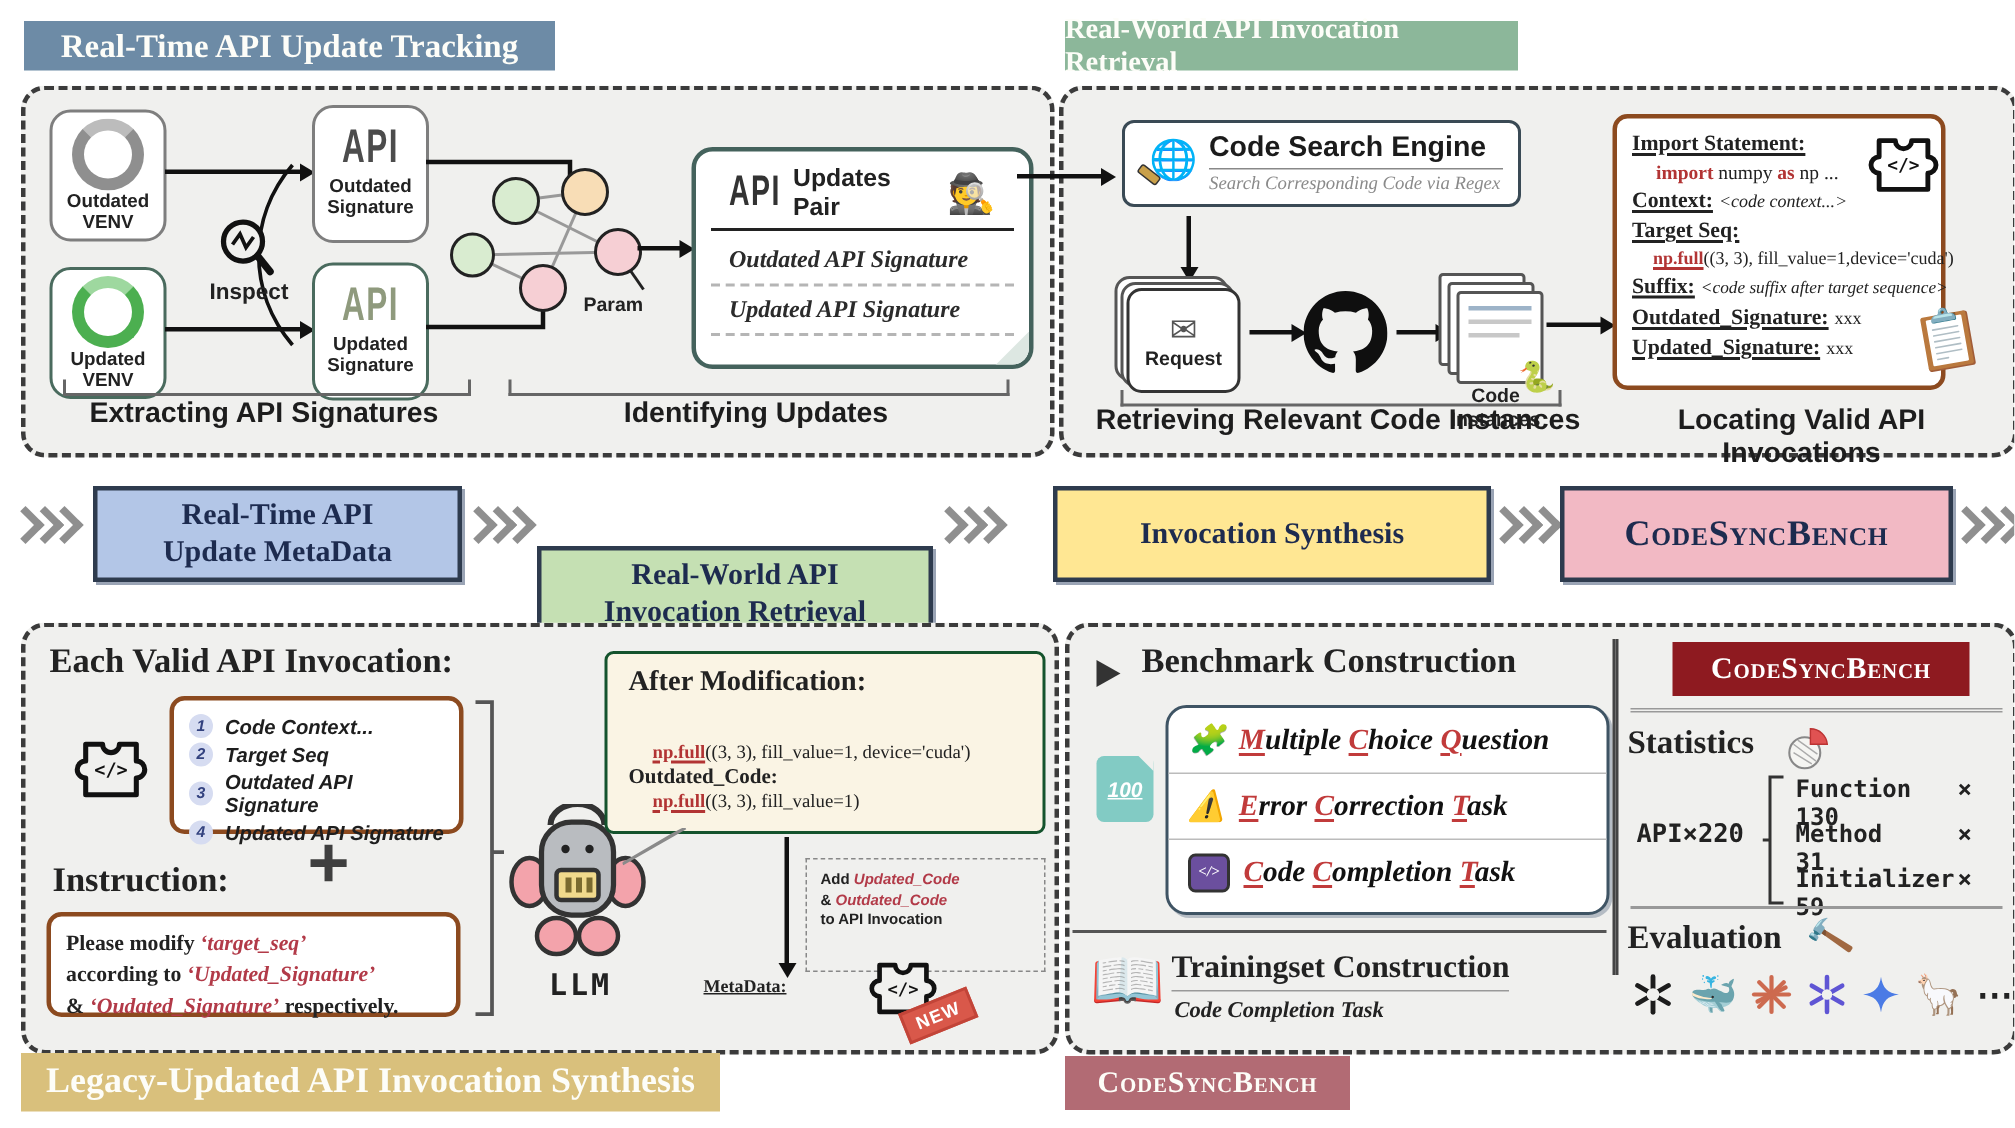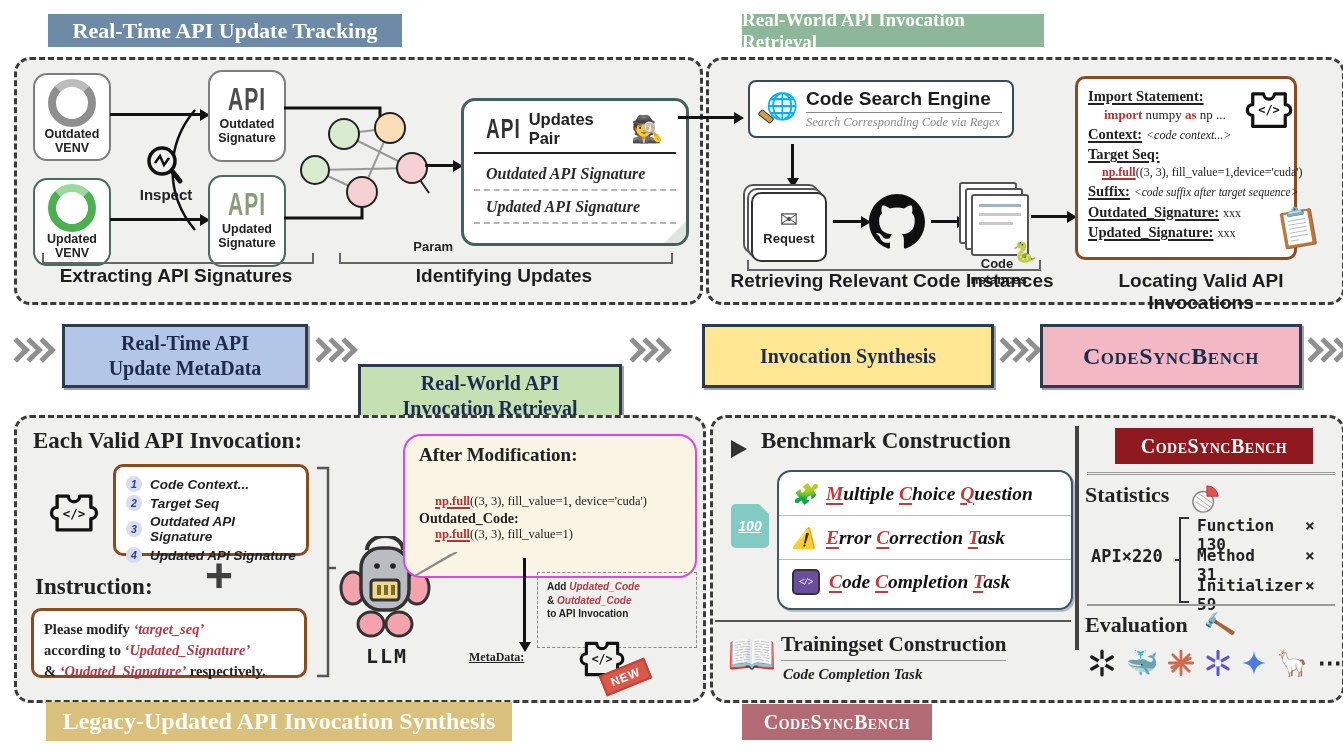--- a/index.html
+++ b/index.html
@@ -3,21 +3,21 @@
 <meta charset="utf-8">
 <style>
   html,body{margin:0;padding:0;background:#fff;}
   #fig{position:relative;width:1343px;height:752px;background:#fff;overflow:hidden;
        font-family:"Liberation Sans",sans-serif;color:#222;}
   .abs{position:absolute;}
   .serif{font-family:"Liberation Serif",serif;}
   .mono{font-family:"DejaVu Sans Mono",monospace;}
   .panel{position:absolute;background:#f0f0ee;border:3px dashed #3b3b3b;border-radius:16px;}
   .badge{position:absolute;display:flex;align-items:center;justify-content:center;
-         font-family:"Liberation Serif",serif;font-weight:bold;color:#fdfdf8;margin-left:32px;}
+         font-family:"Liberation Serif",serif;font-weight:bold;color:#fdfdf8;}
   .flowbox{position:absolute;border:3px solid #2e3b4e;display:flex;flex-direction:column;
            align-items:center;justify-content:center;font-family:"Liberation Serif",serif;
            font-weight:bold;color:#1d2b4f;font-size:20px;line-height:1.25;box-shadow:2px 2px 0 #9aa4b5;}
   .chevgrp{position:absolute;display:flex;align-items:center;}
   .chev{width:13px;height:13px;border-top:5px solid #8f8f8f;border-right:5px solid #8f8f8f;
         transform:rotate(45deg);margin-right:-5px;}
   .arr-r{position:absolute;height:3px;background:#111;}
   .arr-r::after{content:'';position:absolute;right:-8px;top:50%;transform:translateY(-50%);
         border-left:10px solid #111;border-top:6px solid transparent;border-bottom:6px solid transparent;}
   .arr-d{position:absolute;width:3px;background:#111;}
@@ -115,21 +115,21 @@
       <line x1="92" y1="30" x2="64" y2="94" stroke="#999" stroke-width="2"></line>
       <line x1="17" y1="72" x2="64" y2="94" stroke="#999" stroke-width="2"></line>
       <line x1="17" y1="72" x2="114" y2="70" stroke="#999" stroke-width="2"></line>
       <circle cx="46" cy="36" r="15" fill="#d9ecd0" stroke="#222" stroke-width="2"></circle>
       <circle cx="92" cy="30" r="15" fill="#f8ddb6" stroke="#222" stroke-width="2"></circle>
       <circle cx="17" cy="72" r="14" fill="#d9ecd0" stroke="#222" stroke-width="2"></circle>
       <circle cx="64" cy="94" r="15" fill="#f6cfd4" stroke="#222" stroke-width="2"></circle>
       <circle cx="114" cy="70" r="15" fill="#f6cfd4" stroke="#222" stroke-width="2"></circle>
       <line x1="122" y1="82" x2="131" y2="95" stroke="#222" stroke-width="2"></line>
     </svg>
-    <div class="abs" style="left:372px;top:135px;width:64px;text-align:right;font-weight:bold;font-size:13px;margin-top:44px;">Param</div>
+    <div class="abs" style="left:372px;top:135px;width:64px;text-align:left;font-weight:bold;font-size:13px;">Param</div>
 
     <div class="arr-r" style="left:408px;top:104px;width:30px;"></div>
 
     <div class="abs" style="left:444px;top:38px;width:222px;height:142px;background:#fff;border:3px solid #44625c;border-radius:14px;overflow:hidden;">
       <div style="display:flex;align-items:center;gap:8px;padding:9px 12px 4px;border-bottom:2.5px solid #222;margin:0 10px;">
         <span class="apiglyph" style="font-size:19px;color:#333;">API</span>
         <span style="font-weight:bold;font-size:16.5px;">Updates Pair</span>
         <span class="emoji" style="font-size:26px;margin-left:auto;">🕵️</span>
       </div>
       <div class="pair-row" style="margin:4px 10px 0;">Outdated API Signature</div>
@@ -310,21 +310,21 @@
         <circle cx="54" cy="30" r="2.8" fill="#222"></circle>
       <rect x="32" y="44" width="28" height="20" rx="3" fill="#f0d98c" stroke="#333" stroke-width="3"></rect>
       <rect x="38" y="49" width="4" height="10" fill="#7a6a2f"></rect>
         <rect x="45" y="49" width="4" height="10" fill="#7a6a2f"></rect>
         <rect x="52" y="49" width="4" height="10" fill="#7a6a2f"></rect>
       <ellipse cx="32" cy="88" rx="13" ry="12" fill="#f3a3ab" stroke="#333" stroke-width="3"></ellipse>
       <ellipse cx="60" cy="88" rx="13" ry="12" fill="#f3a3ab" stroke="#333" stroke-width="3"></ellipse>
     </svg>
     <div class="mono abs" style="left:330px;top:226px;width:80px;text-align:center;font-weight:bold;font-size:20px;letter-spacing:2px;">LLM</div>
 
-    <div class="abs serif" style="left:386px;top:16px;width:294px;height:144px;background:#faf4e4;border:2px solid #d946ef;border-radius:18px;padding:8px 14px;box-sizing:border-box;">
+    <div class="abs serif" style="left:386px;top:16px;width:294px;height:122px;background:#faf4e4;border:2px solid #14532d;border-radius:6px;padding:8px 14px;box-sizing:border-box;">
       <div style="font-weight:bold;font-size:19px;">After Modification:</div>
       <div style="font-size:12.5px;padding-left:16px;white-space:nowrap;margin-top:28px;">
         <span class="red ul" style="font-weight:bold;">np.full</span><span>((3, 3), fill_value=1, device='cuda')</span>
       </div>
       <div style="font-weight:bold;font-size:14px;margin-top:2px;">Outdated_Code:</div>
       <div style="font-size:12.5px;padding-left:16px;">
         <span class="red ul" style="font-weight:bold;">np.full</span><span>((3, 3), fill_value=1)</span>
       </div>
     </div>
     <svg class="abs" style="left:398px;top:134px;" width="44" height="26">

